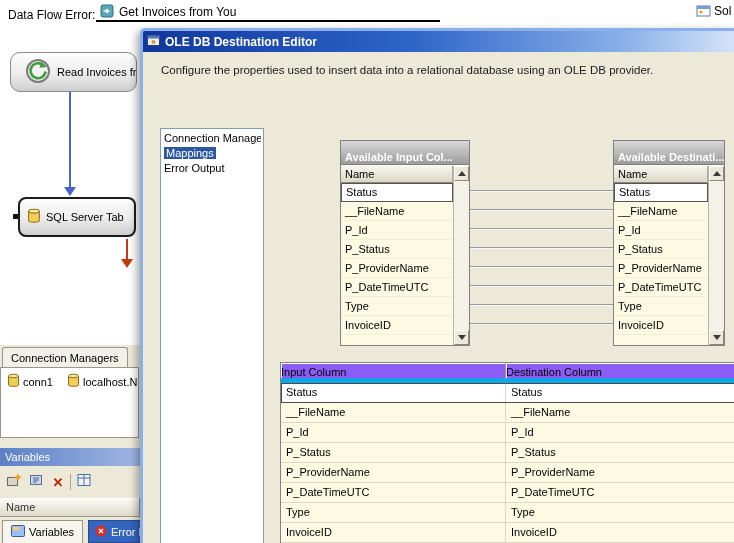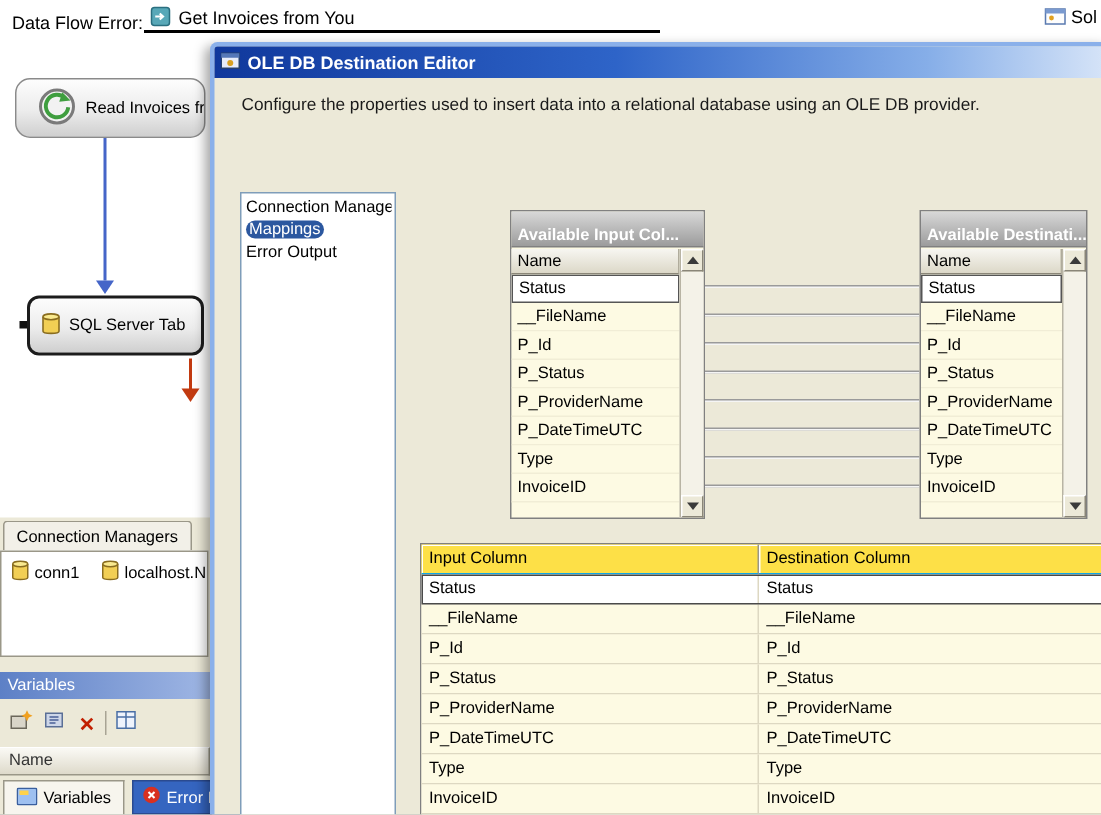--- a/index.html
+++ b/index.html
@@ -58,21 +58,21 @@
     background: #ece9d8; border: 3px solid #8ab0ea; border-bottom: none; border-radius: 5px 5px 0 0;
     box-shadow: -3px 3px 8px rgba(0,0,0,.35); }
   .dlg-titlebar { height: 21px; display: flex; align-items: center; gap: 5px; padding-left: 4px;
     background: linear-gradient(90deg,#10389c 0%,#2e64c8 45%,#86aee8 80%,#d6e4f8 100%);
     color: #fff; font-weight: bold; font-size: 12px; border-radius: 2px 2px 0 0; white-space: nowrap; }
   .dlg-desc { position: absolute; left: 18px; top: 33px; width: 565px; font-size: 11.5px; color: #1a1a1a; }
 
   .dlg-nav { position: absolute; left: 17px; top: 97px; width: 104px; height: 420px;
     background: #fff; border: 1px solid #7f9db9; padding: 2px; font-size: 11px; }
   .nav-item { padding: 1px 1px; margin-bottom: 1px; white-space: nowrap; overflow: hidden; }
-  .nav-item.sel span { background: #2b579f; color: #fff; padding: 0 2px; border-radius: 6px; }
+  .nav-item.sel span { background: #2b579f; color: #fff; padding: 0 2px; }
 
   .listbox { position: absolute; background: #fdfae3; border: 1px solid #808080; }
   .lb-input { left: 197px; top: 109px; width: 130px; height: 206px; }
   .lb-dest  { left: 470px; top: 109px; width: 112px; height: 206px; }
   .lb-title { height: 24px; background: linear-gradient(180deg,#d8d8d8,#9c9c9c); color: #fff; font-weight: bold;
     font-size: 11px; line-height: 24px; padding: 4px 4px; white-space: nowrap; overflow: hidden; border-bottom: 1px solid #808080; }
   .lb-colheader { position: absolute; left: 0; top: 25px; right: 16px; height: 17px;
     background: linear-gradient(180deg,#f7f6f1,#dcd8c8); border-right: 1px solid #b0ac9c; border-bottom: 1px solid #8a8678;
     font-size: 11px; line-height: 16px; padding-left: 4px; }
   .lb-rows { position: absolute; left: 0; top: 42px; right: 16px; bottom: 0; overflow: hidden; }
@@ -85,22 +85,22 @@
   .sb-up { top: 0; } .sb-down { bottom: 0; }
   .tri-up { width: 0; height: 0; border-left: 4px solid transparent; border-right: 4px solid transparent; border-bottom: 5px solid #3a3a3a; }
   .tri-down { width: 0; height: 0; border-left: 4px solid transparent; border-right: 4px solid transparent; border-top: 5px solid #3a3a3a; }
 
   .connectors { position: absolute; left: 327px; top: 109px; width: 143px; height: 206px; }
   .map-line { position: absolute; left: 0; width: 143px; height: 2px; background: #9a9a9a; border-bottom: 1px solid #f5f5f5; }
 
   .grid { position: absolute; left: 137px; top: 331px; width: 463px; height: 195px;
     border: 1px solid #808080; background: #fdfae3; font-size: 11px; }
   .grid-header { display: flex; height: 20px; }
-  .gh-cell { background: #fde047; border-right: 1px solid #9a9788; border-bottom: 1px solid #0ea5e9;
-    box-shadow: inset 1px 1px 0 #fff; line-height: 19px; padding-left: 5px; }
+  .gh-cell { background: #8b5cf6; border-right: 1px solid #9a9788; border-bottom: 5px solid #0ea5e9;
+    box-shadow: inset 1px 1px 0 #fff; line-height: 19px; }
   .gh-c1 { width: 225px; } .gh-c2 { flex: 1; }
   .grid-row { display: flex; height: 20px; }
   .g-cell { border-right: 1px solid #ddd8c2; border-bottom: 1px solid #ddd8c2; padding-left: 5px; line-height: 19px;
     background: #fdfae3; white-space: nowrap; overflow: hidden; }
   .g-c1 { width: 225px; } .g-c2 { flex: 1; }
   .grid-row.focused { outline: 1px solid #4a4a4a; outline-offset: -1px; }
   .grid-row.focused .g-cell { background: #fff; }
 </style>
 </head>
 <body>

